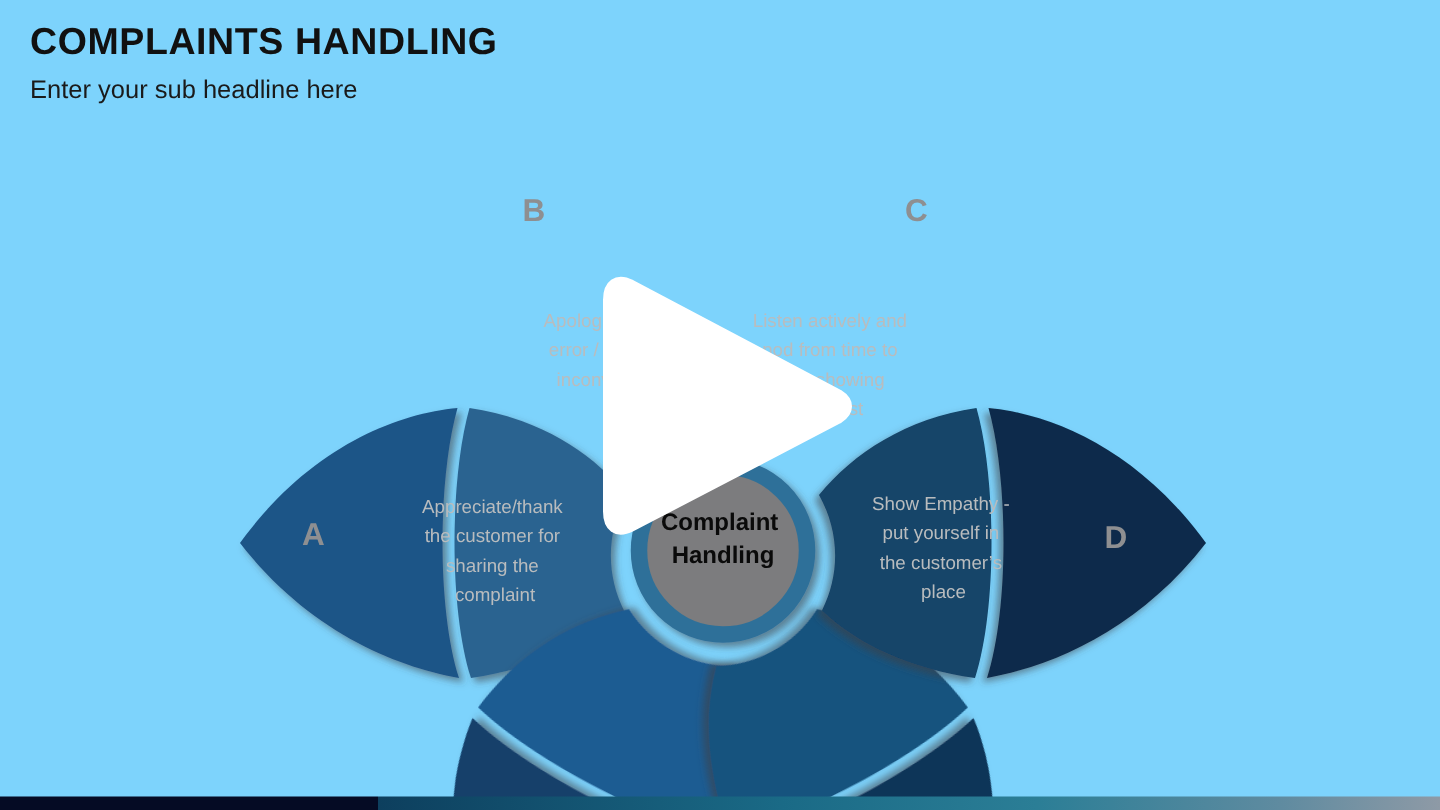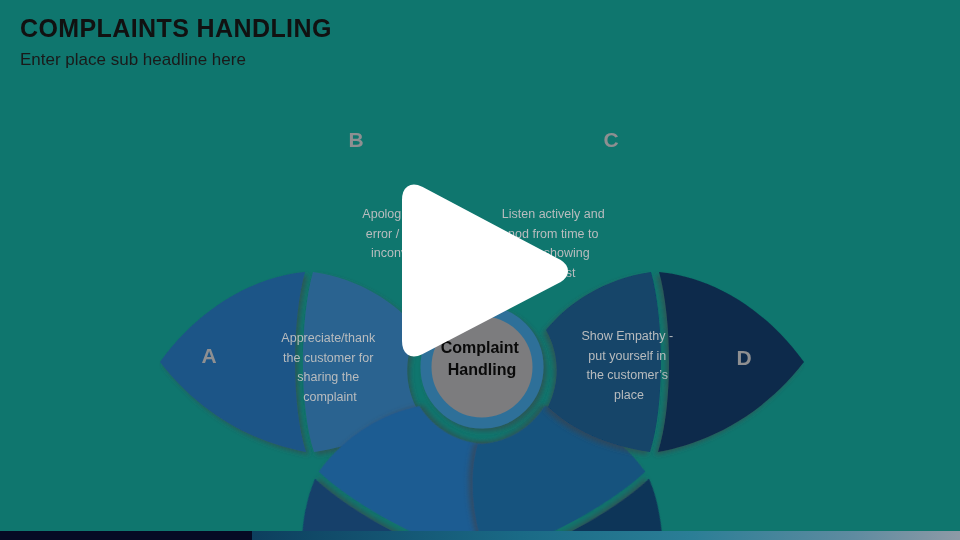--- a/index.html
+++ b/index.html
@@ -5,21 +5,21 @@
   html, body {
     margin: 0;
     padding: 0;
     background: #2b2b2b;
   }
   #slide {
     position: relative;
     width: 960px;
     height: 540px;
     overflow: hidden;
-    background: #0f766e;
+    background: #7dd3fc;
     font-family: "Liberation Sans", sans-serif;
   }
   #title {
     position: absolute;
     left: 20px;
     top: 14px;
     font-size: 25px;
     font-weight: bold;
     letter-spacing: 0.4px;
     color: #111111;
@@ -88,21 +88,21 @@
     height: 9px;
     background: linear-gradient(to right, #0d3f5e 0%, #1a6a86 38%, #2b7e96 62%, #5f8ba0 85%, #8e9aa6 100%);
   }
 </style>
 </head>
 <body>
 
 <div id="slide">
 
   <div id="title">COMPLAINTS HANDLING</div>
-  <div id="subtitle">Enter place sub headline here</div>
+  <div id="subtitle">Enter your sub headline here</div>
 
   <svg id="diagram" viewBox="0 0 960 540" xmlns="http://www.w3.org/2000/svg">
 
     <defs>
       <filter id="shadow" x="-20%" y="-20%" width="150%" height="150%">
         <feDropShadow dx="3" dy="3" stdDeviation="2.5" flood-color="#3f4144" flood-opacity="0.55"></feDropShadow>
       </filter>
     </defs>
 
     <g>

